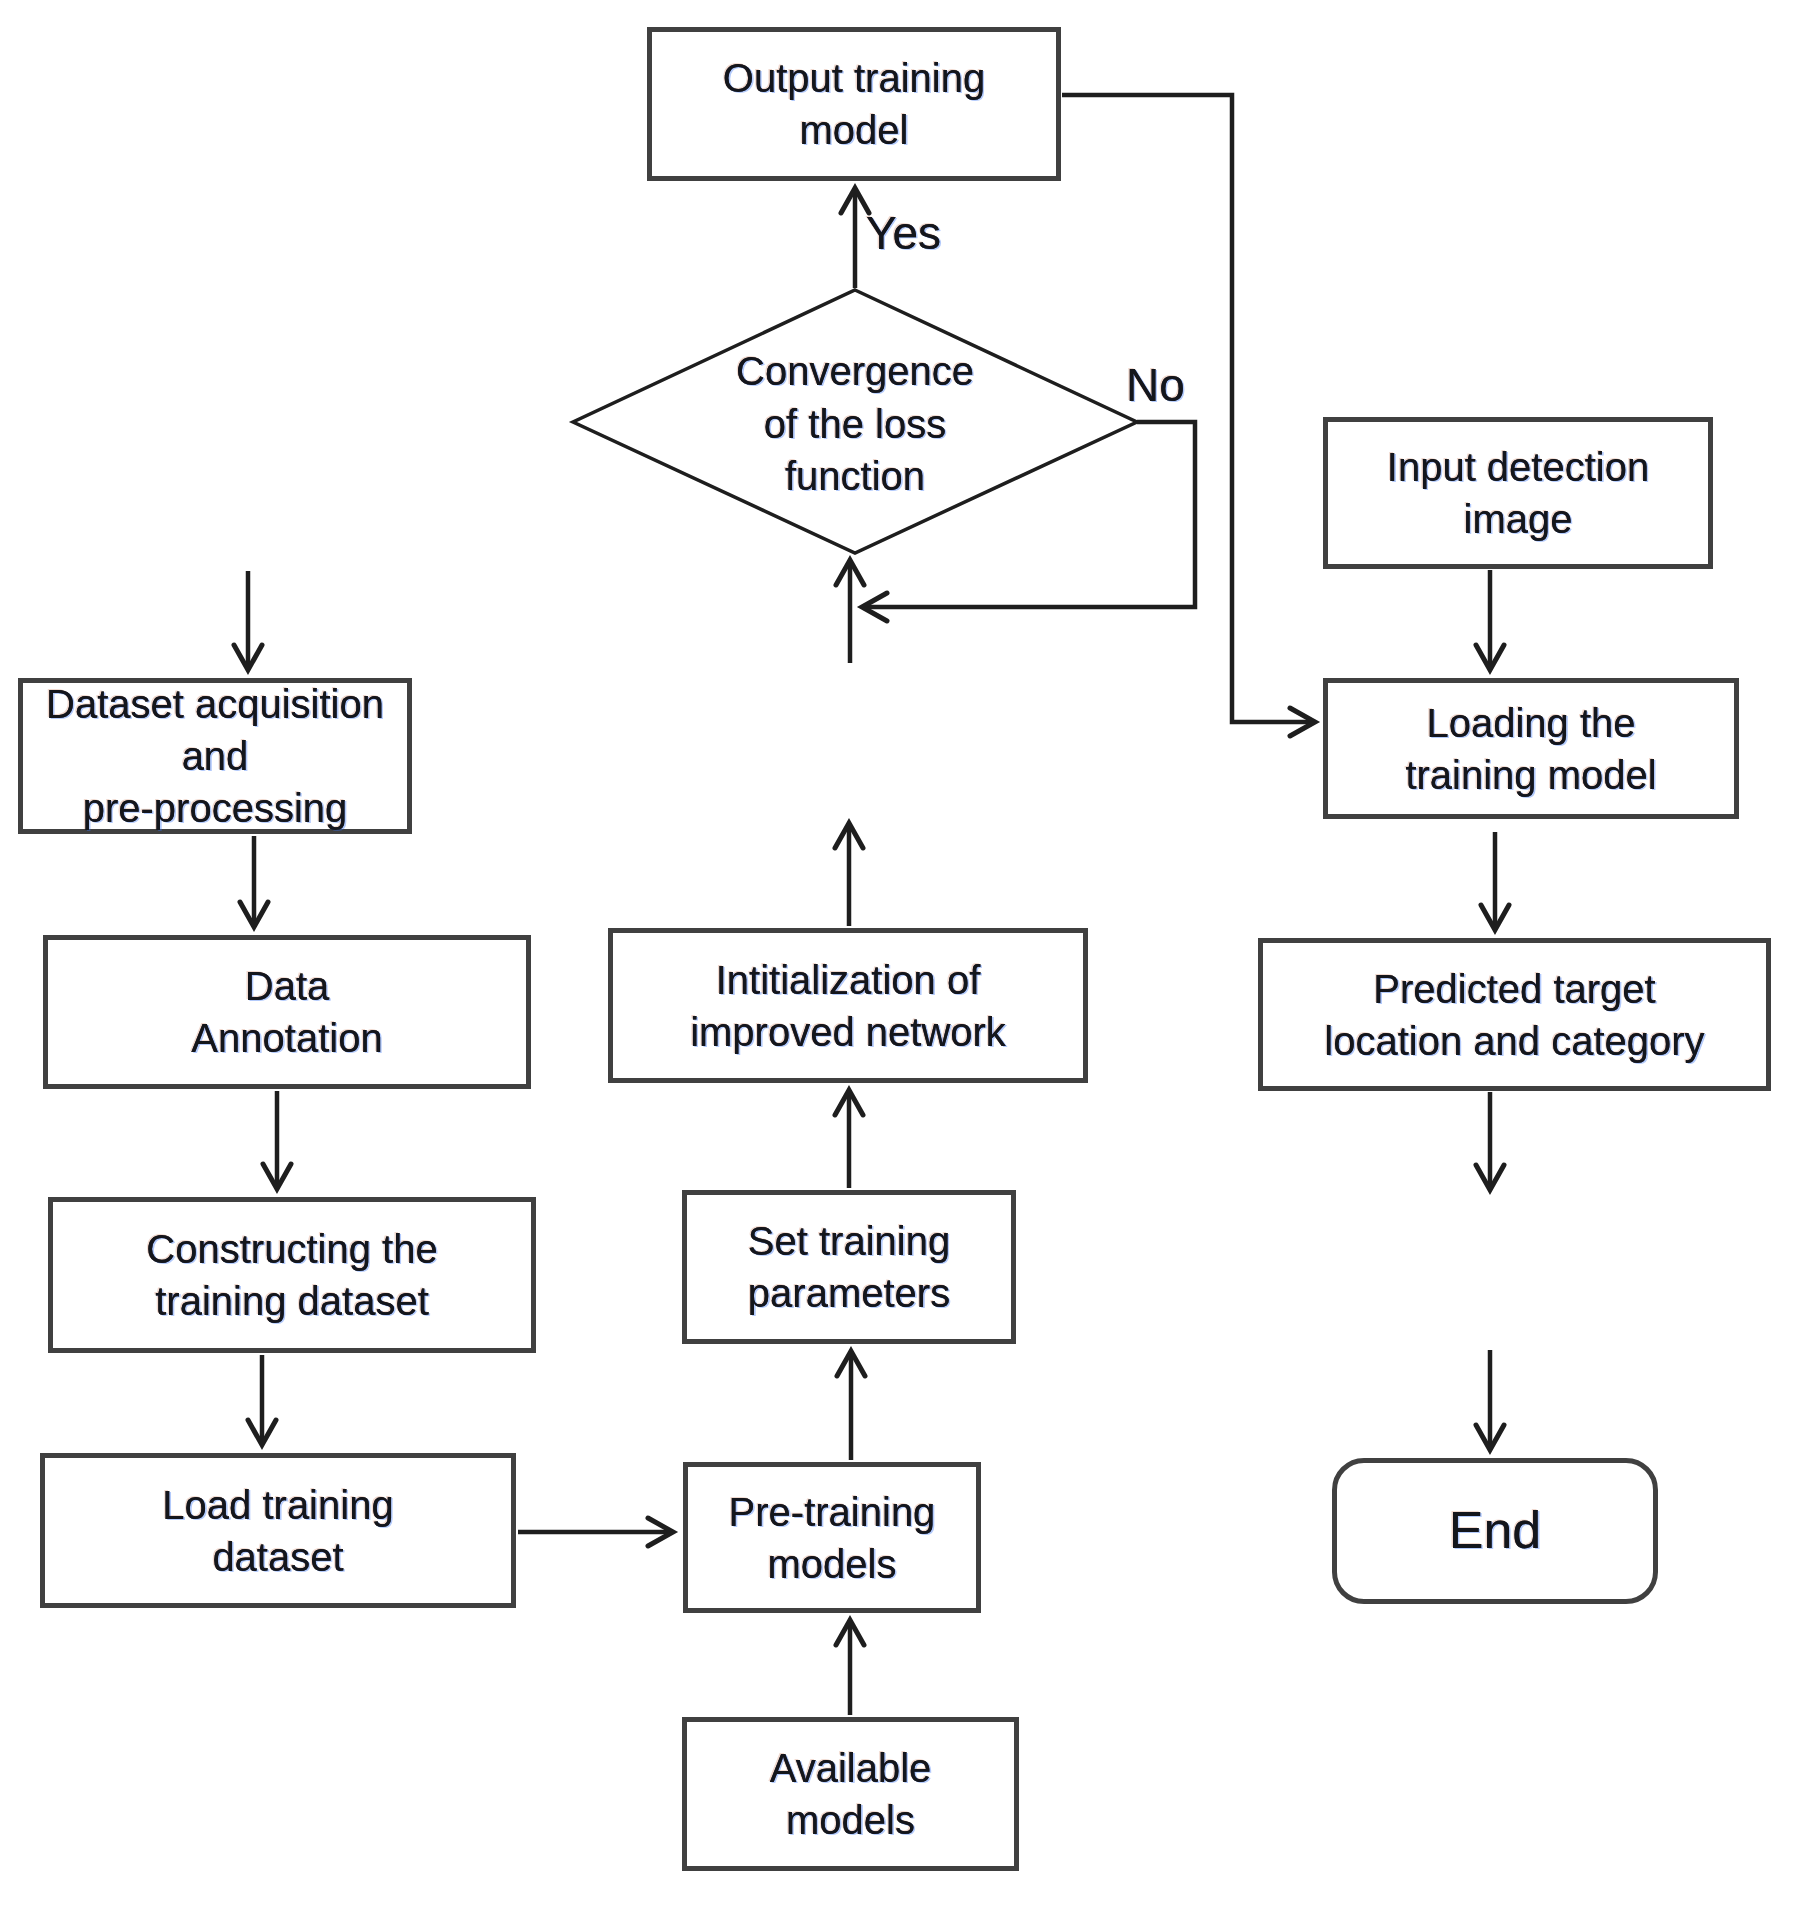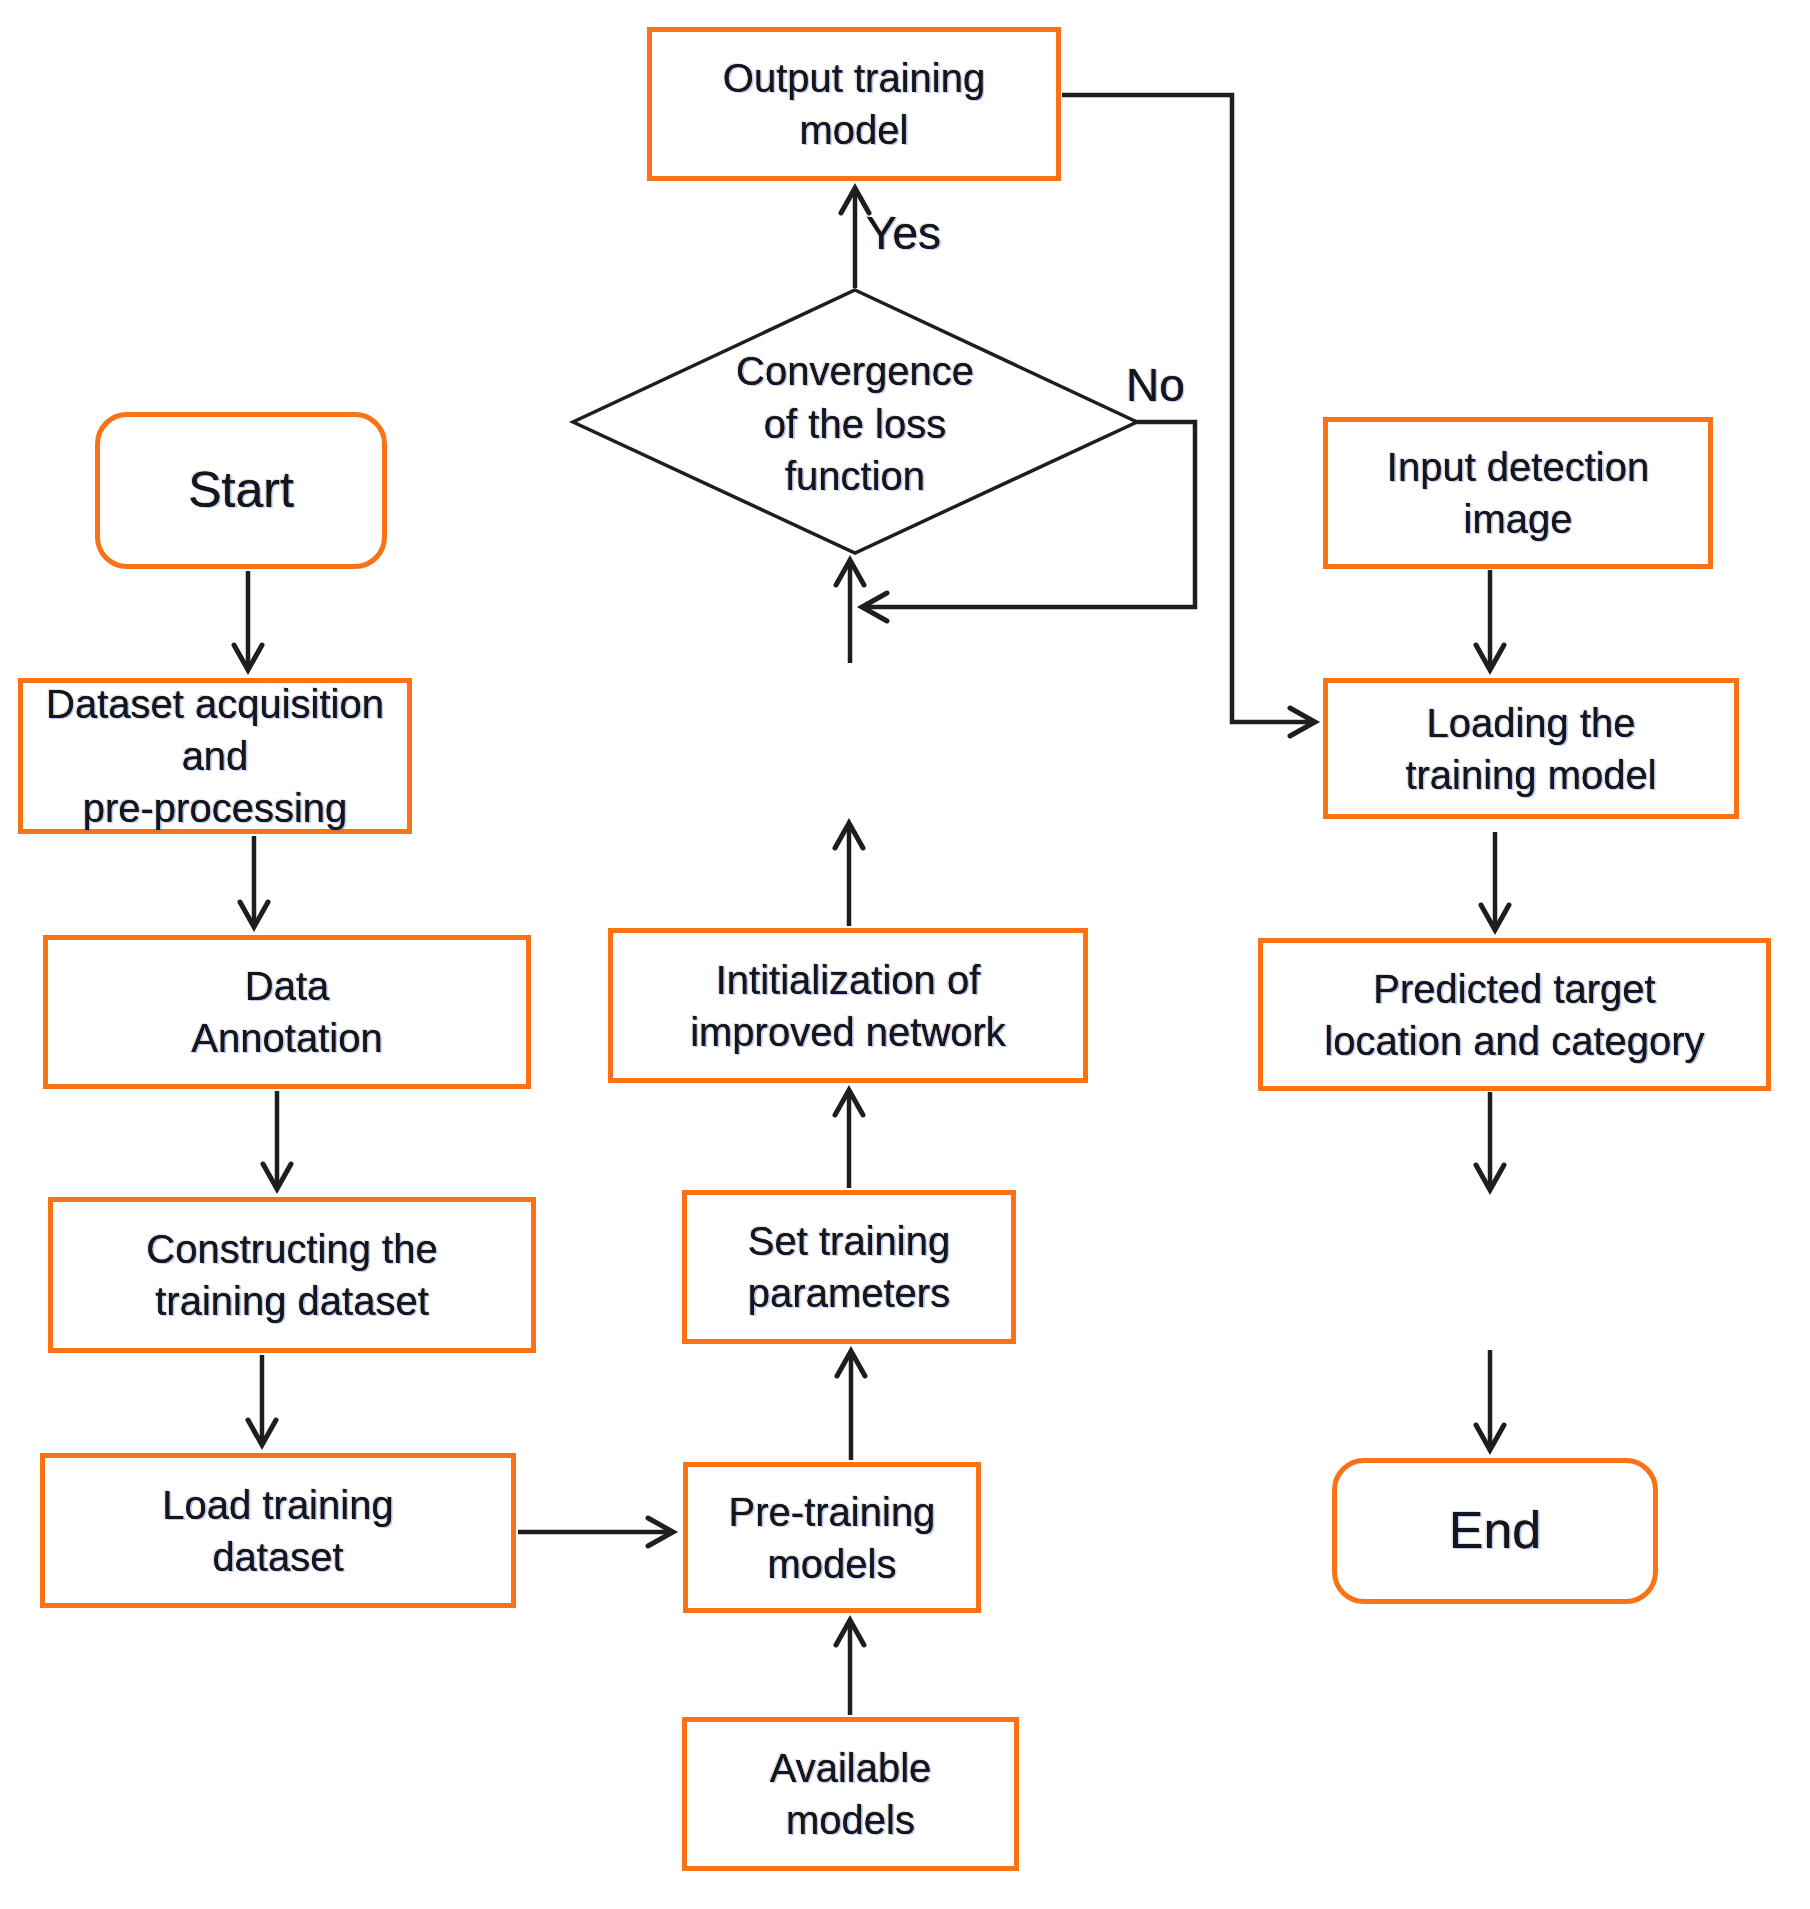--- a/index.html
+++ b/index.html
@@ -2,21 +2,21 @@
 <html><head>
 <meta charset="utf-8">
 <style>
   html,body{margin:0;padding:0;background:#ffffff;}
   body{width:1810px;height:1909px;overflow:hidden;
        font-family:"Liberation Sans", sans-serif;}
   .canvas{position:relative;width:1810px;height:1909px;background:#ffffff;}
   svg.wires{position:absolute;left:0;top:0;width:1810px;height:1909px;}
 
   .node{position:absolute;box-sizing:border-box;background:#ffffff;
-        border:5px solid #f97316;display:flex;align-items:center;justify-content:center;
+        border:5px solid #404040;display:flex;align-items:center;justify-content:center;
         text-align:center;}
   .node .label{white-space:pre-line;color:#14161c;font-size:40px;line-height:1.3;
         text-shadow:1.6px 0.8px 0 rgba(55,115,245,0.38), -1.4px -0.6px 0 rgba(185,80,35,0.22),
                     0 0 0.6px #14161c;}
   .terminator{border-radius:32px;}
   .node.start .label{font-size:50px;}
   .node.end .label{font-size:52px;}
 
   .diamond-label{position:absolute;display:flex;align-items:center;justify-content:center;
         text-align:center;background:transparent;}
@@ -79,23 +79,20 @@
     <polyline points="1137,422 1195,422 1195,607 862,607" fill="none" stroke="#1e1e1e" stroke-width="4.5" marker-end="url(#ah)"></polyline>
 
     <polyline points="1062,95 1232,95 1232,722 1315,722" fill="none" stroke="#1e1e1e" stroke-width="4.5" marker-end="url(#ah)"></polyline>
 
     <polyline points="1490,570 1490,670" fill="none" stroke="#1e1e1e" stroke-width="4.5" marker-end="url(#ah)"></polyline>
     <polyline points="1495,832 1495,930" fill="none" stroke="#1e1e1e" stroke-width="4.5" marker-end="url(#ah)"></polyline>
     <polyline points="1490,1092 1490,1190" fill="none" stroke="#1e1e1e" stroke-width="4.5" marker-end="url(#ah)"></polyline>
     <polyline points="1490,1350 1490,1450" fill="none" stroke="#1e1e1e" stroke-width="4.5" marker-end="url(#ah)"></polyline>
   </svg>
 
-  <div class="node terminator start" id="n-start">
-    <span class="label">Start</span>
-  </div>
 
   <div class="node" id="n-dataset">
     <span class="label">Dataset acquisition and
 pre-processing</span>
   </div>
 
   <div class="node" id="n-annotation">
     <span class="label">Data
 Annotation</span>
   </div>

